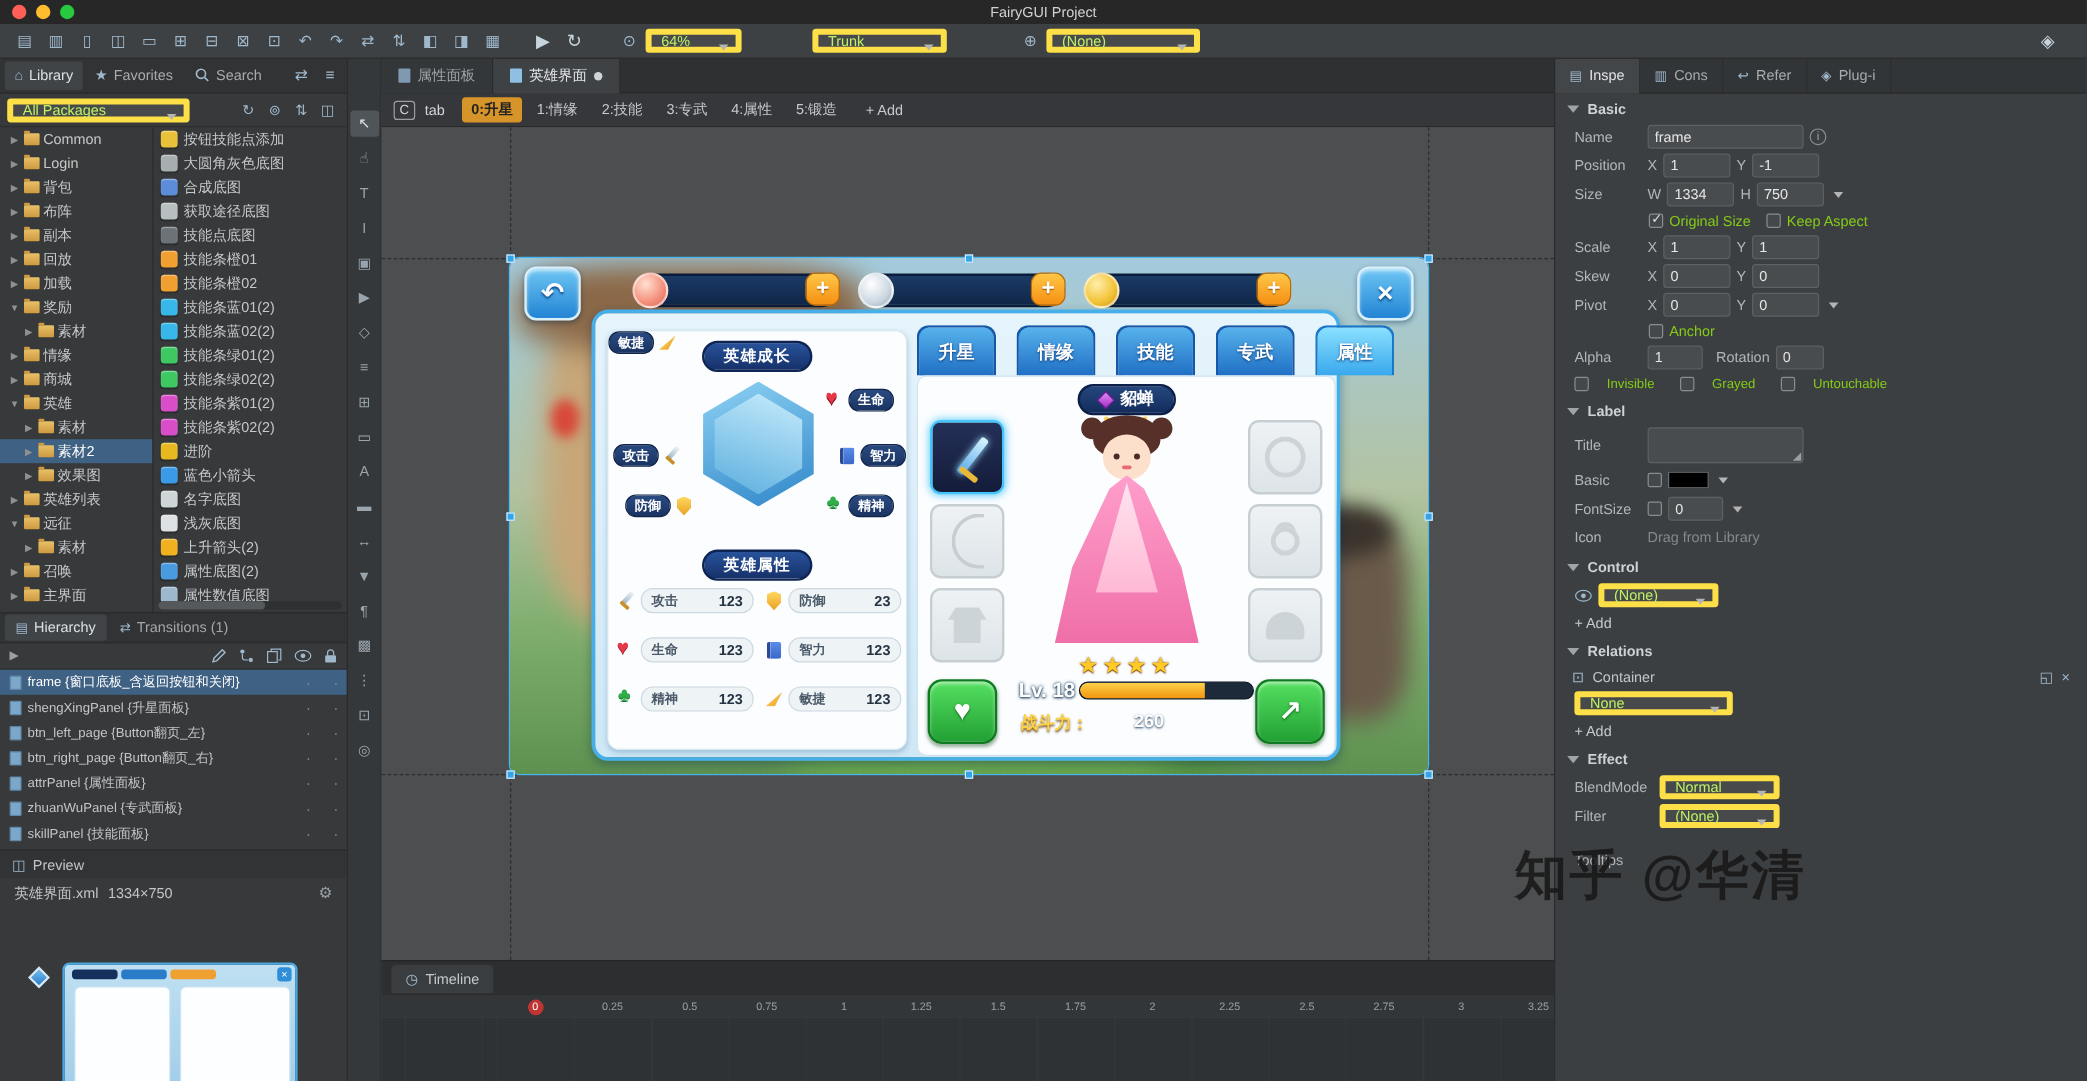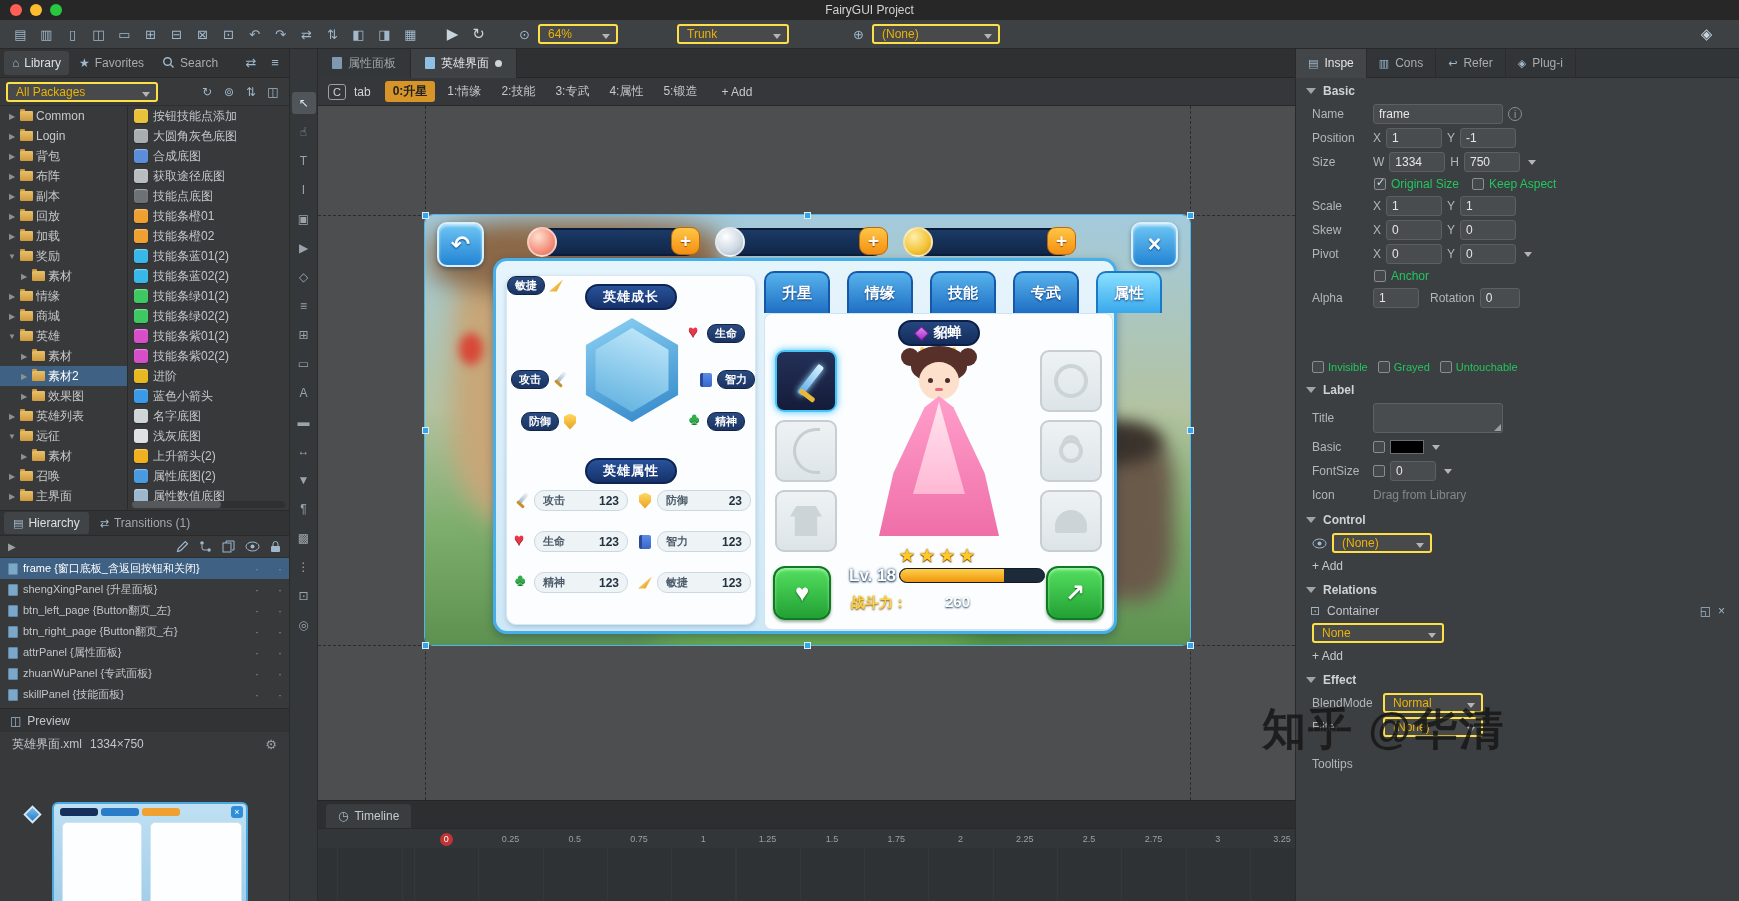--- a/index.html
+++ b/index.html
@@ -7,21 +7,21 @@
 .app{position:relative;width:1739px;height:901px;background:#3c3f41;overflow:hidden;}
 
 .titlebar{position:absolute;left:0;top:0;width:100%;height:20px;background:#272727;display:flex;align-items:center;justify-content:center;color:#d2d2d2;font-size:12px;z-index:5;}
 .lights{position:absolute;left:10px;top:4px;display:flex;gap:8px;}
 .light{width:12px;height:12px;border-radius:50%;}
 .light.r{background:#ff5f57}.light.y{background:#febc2e}.light.g{background:#28c840}
 
 .toolbar{position:absolute;left:0;top:20px;width:100%;height:29px;background:#3e4143;border-bottom:1px solid #292929;display:flex;align-items:center;padding:0 8px;gap:1px;z-index:5;}
 .tbicon{width:25px;height:22px;display:flex;align-items:center;justify-content:center;color:#9fb8cc;font-size:13px;border-radius:3px;}
 .tbicon.lg{font-size:15px;color:#c6d4de;}
-.select{position:relative;height:20px;background:#47494b;border:2px solid #fde047;border-radius:3px;color:#eab308;display:flex;align-items:center;padding:0 20px 0 8px;font-size:12px;white-space:nowrap;}
+.select{position:relative;height:20px;background:#47494b;border:5px solid #fde047;border-radius:3px;color:#bef264;display:flex;align-items:center;padding:0 20px 0 8px;font-size:12px;white-space:nowrap;}
 .select::after{content:"";position:absolute;right:6px;top:8px;border-left:4px solid transparent;border-right:4px solid transparent;border-top:5px solid #b4b4b4;}
 .w80{width:80px}.w110{width:112px}.w125{width:128px}.w100{width:100px}.w130{width:132px}.w150{width:152px}
 .spacer{flex:1;}
 
 .left-panel{position:absolute;left:0;top:48px;width:290px;height:853px;background:#37393b;border-right:1px solid #2a2a2a;overflow:hidden;}
 .lp-tabs{position:absolute;left:0;top:0;width:100%;height:30px;background:#313335;border-bottom:1px solid #2a2a2a;display:flex;align-items:center;padding:0 4px;gap:2px;}
 .lp-tab{display:flex;align-items:center;gap:5px;height:24px;padding:0 8px;border-radius:3px;color:#a8acae;font-size:12px;}
 .lp-tab.on{background:#404447;color:#dde0e2;}
 .lp-tab .g{font-size:12px;color:#9fb8cc;}
 .lp-extra{margin-left:auto;display:flex;gap:4px;}
@@ -213,23 +213,23 @@
 .ilabel{width:56px;color:#b2b6b8;font-size:12px;flex:0 0 auto;}
 .axis{color:#b2b6b8;font-size:12px;}
 .ifield{height:20px;background:#494c4e;border:1px solid #5d6062;border-radius:3px;color:#e6e6e6;font-size:12px;padding:0 5px;font-family:inherit;outline:none;}
 .iw56{width:56px}.iw46{width:46px}.iw130{width:130px}.iw40{width:40px}
 .info{width:14px;height:14px;border:1px solid #8a8e90;border-radius:50%;color:#9a9ea0;font-size:10px;display:flex;align-items:center;justify-content:center;flex:0 0 auto;}
 .info::after{content:"i";}
 .mini-caret{position:relative;width:16px;height:18px;flex:0 0 auto;}
 .mini-caret::after{content:"";position:absolute;left:3px;top:7px;border-left:4px solid transparent;border-right:4px solid transparent;border-top:5px solid #b4b4b4;}
 .cb{width:12px;height:12px;border:1px solid #8a8d8f;background:#45484a;border-radius:2px;position:relative;flex:0 0 auto;}
 .cb.on::after{content:"✓";position:absolute;left:1px;top:-3px;color:#cfe0ee;font-size:11px;}
-.cklabel{color:#22c55e;font-size:12px;}
+.cklabel{color:#84cc16;font-size:12px;}
 .crow{display:flex;align-items:center;gap:5px;padding:3px 12px 3px 78px;}
-.crow3{display:flex;align-items:flex-start;gap:4px;padding:4px 12px 4px 16px;margin-top:47px;}
+.crow3{display:flex;align-items:flex-start;gap:15px;padding:4px 12px 4px 16px;}
 .crow3 .cklabel{font-size:11px;margin-right:6px;}
 .swatch{width:34px;height:14px;background:#000;border:1px solid #6a6e70;}
 .ghost{color:#84888a;font-size:12px;}
 .addrow{padding:4px 16px;color:#c6c9cb;font-size:12px;}
 .relrow{display:flex;align-items:center;gap:7px;padding:3px 14px;color:#c2c6c8;}
 .relrow .ric{color:#9fb8cc;font-size:12px;}
 .relrow .spacefill{flex:1;}
 .ttl-input{position:relative;}
 .corner{position:absolute;right:2px;bottom:2px;width:0;height:0;border-left:7px solid transparent;border-bottom:7px solid #9aa0a2;}
 .tooltips{padding:18px 16px 4px;color:#b2b6b8;font-size:12px;}

